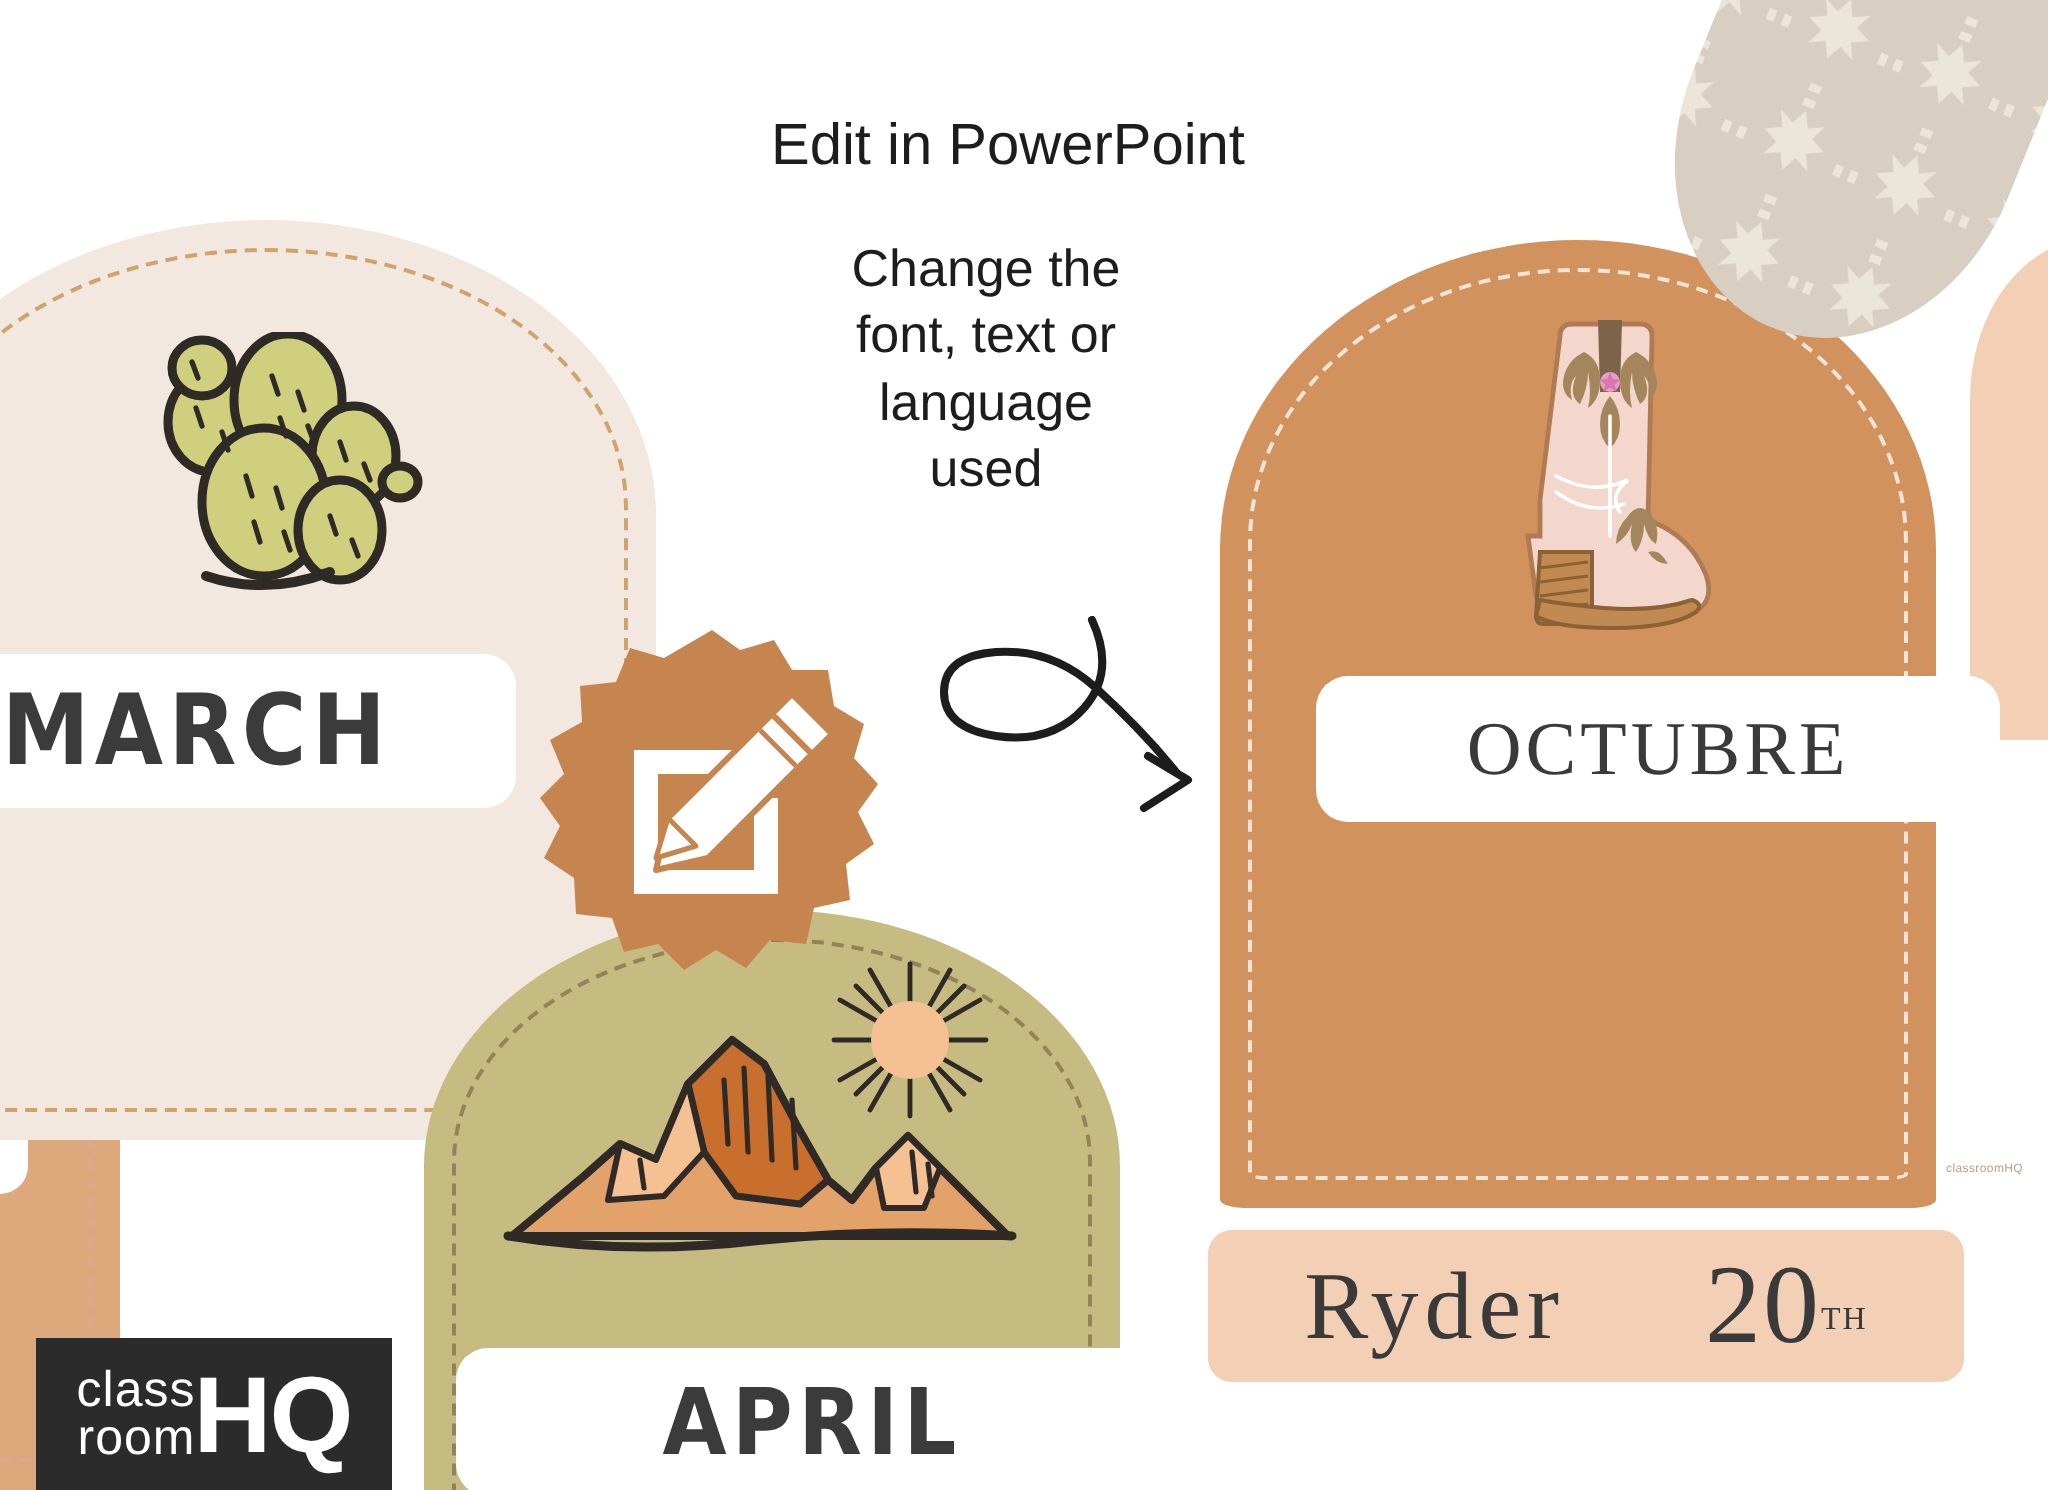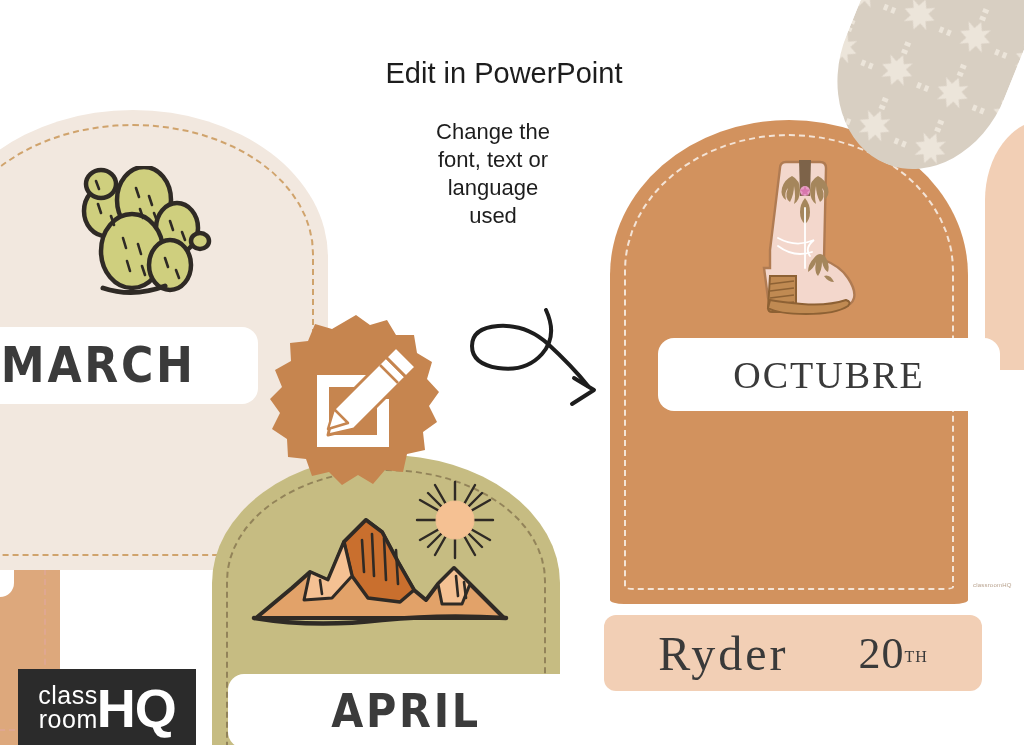--- a/index.html
+++ b/index.html
@@ -59,34 +59,34 @@
   .banner {
     position: absolute;
     background: #f2cfb5;
     border-radius: 12px;
     display: flex; align-items: center; justify-content: center;
     gap: 70px;
     font-family: "Liberation Serif", serif;
     color: #3a3a3a;
   }
   .banner .bn-name { font-size: 48px; letter-spacing: 3px; }
-  .banner .bn-num  { font-size: 44px; letter-spacing: 1px; }
+  .banner .bn-num  { font-size: 56px; letter-spacing: 1px; }
   .banner .bn-sup  { font-size: 16px; vertical-align: super; letter-spacing: 1px; }
 
   
   .anno {
     position: absolute;
     color: #1d1d1d;
     font-family: "Liberation Sans", sans-serif;
     font-weight: 400;
     text-align: center;
     line-height: 1.28;
   }
   #anno-title { font-size: 29px; left: 0; right: 16px; top: 55px; }
-  #anno-body  { font-size: 22px; left: 340; width: 300px; top: 118px; }
+  #anno-body  { font-size: 26px; left: 340; width: 300px; top: 118px; }
 
   
   #edit-badge {
     position: absolute;
     left: 268px; top: 313px;
     width: 176px; height: 176px;
   }
 
   
   #logo {

